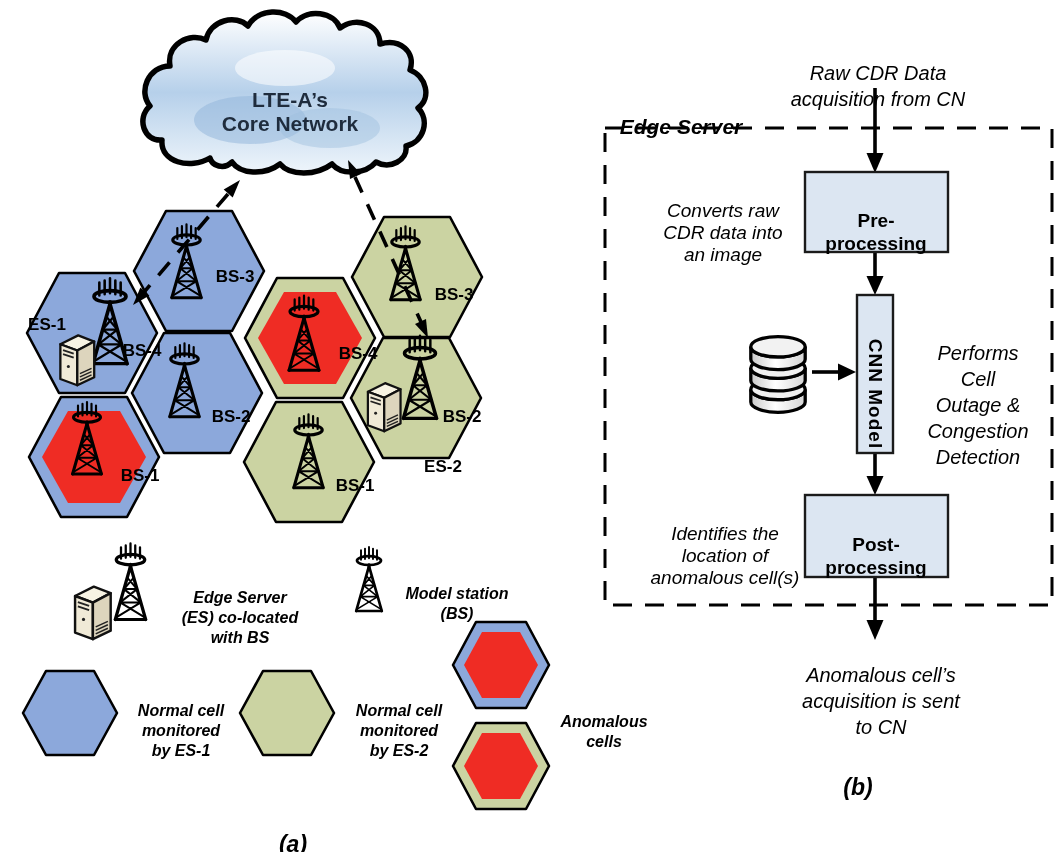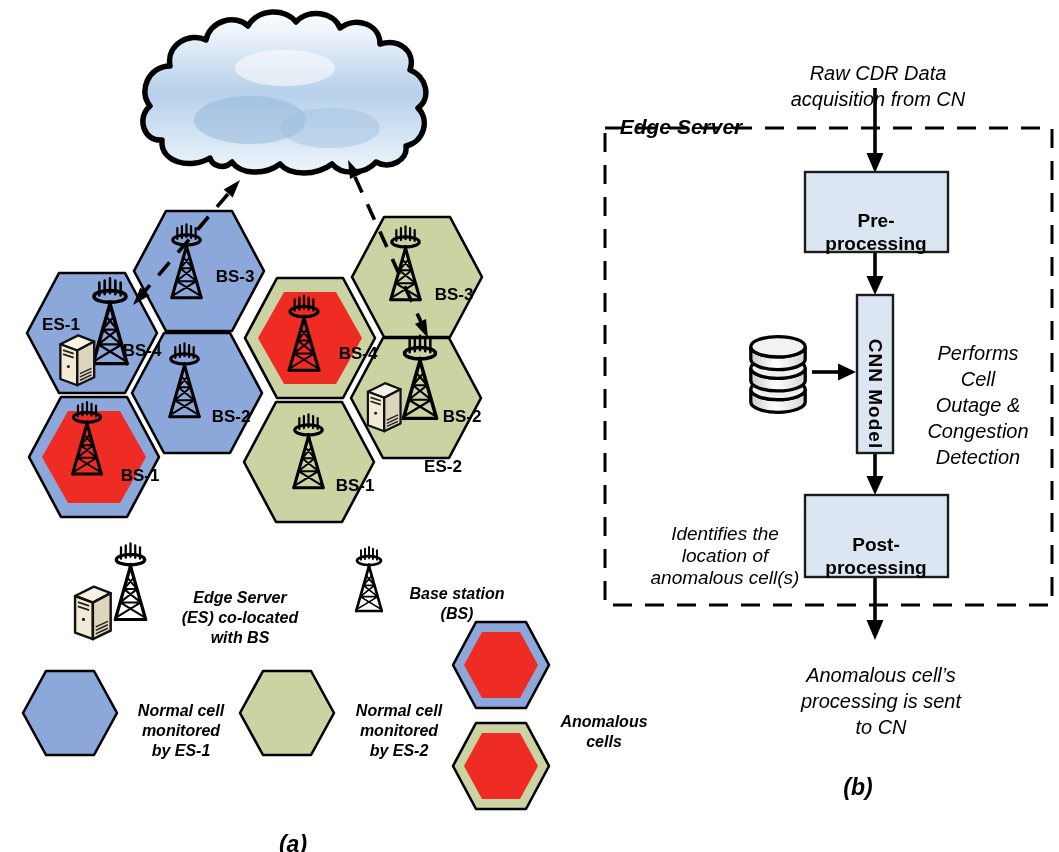--- a/index.html
+++ b/index.html
@@ -159,59 +159,64 @@
     <polygon points="875,640 866.5,620 883.5,620" stroke="none"></polygon>
   </g>
 
   <rect x="805" y="172" width="143" height="80" fill="#DCE6F2" stroke="#1b1b1b" stroke-width="2.4"></rect>
   <rect x="857" y="295" width="36" height="158" fill="#DCE6F2" stroke="#1b1b1b" stroke-width="2.4"></rect>
   <rect x="805" y="495" width="143" height="82" fill="#DCE6F2" stroke="#1b1b1b" stroke-width="2.4"></rect>
 
   <use href="#db" x="744" y="327" width="68" height="90"></use>
 </svg>
 
-
-  <div class="lbl bs" style="left:61px;top:305px;">ES-1</div>
+  <div class="lbl cloud-t" style="left:290px;top:92px;">LTE-A’s
+Core Network</div>
+
+  <div class="lbl bs" style="left:47px;top:305px;">ES-1</div>
   <div class="lbl bs" style="left:142px;top:331px;">BS-4</div>
   <div class="lbl bs" style="left:235px;top:257px;">BS-3</div>
   <div class="lbl bs" style="left:231px;top:397px;">BS-2</div>
   <div class="lbl bs" style="left:140px;top:456px;">BS-1</div>
 
   <div class="lbl bs" style="left:358px;top:334px;">BS-4</div>
   <div class="lbl bs" style="left:454px;top:275px;">BS-3</div>
   <div class="lbl bs" style="left:462px;top:397px;">BS-2</div>
   <div class="lbl bs" style="left:443px;top:447px;">ES-2</div>
   <div class="lbl bs" style="left:355px;top:466px;">BS-1</div>
 
   <div class="lbl legend-t" style="left:240px;top:598px;">Edge Server
 (ES) co-located
 with BS</div>
-  <div class="lbl legend-t" style="left:457px;top:584px;">Base station
+  <div class="lbl legend-t" style="left:457px;top:584px;">Model station
 (BS)</div>
   <div class="lbl legend-t" style="left:181px;top:711px;">Normal cell
 monitored
 by ES-1</div>
   <div class="lbl legend-t" style="left:399px;top:711px;">Normal cell
 monitored
 by ES-2</div>
   <div class="lbl legend-t" style="left:604px;top:712px;">Anomalous
 cells</div>
   <div class="lbl caption" style="left:293px;top:824px;">(a)</div>
 
   <div class="lbl io-t" style="left:878px;top:66px;">Raw CDR Data
 acquisition from CN</div>
   <div class="lbl es-title" style="left:681px;top:107px;">Edge Server</div>
+  <div class="lbl note" style="left:723px;top:213px;">Converts raw
+CDR data into
+an image</div>
   <div class="lbl box-t" style="left:876px;top:212px;">Pre-
 processing</div>
   <div class="lbl vtext" style="left:875px;top:374px;">CNN Model</div>
   <div class="lbl note-lg" style="left:978px;top:385px;">Performs Cell
 Outage &amp;
 Congestion
 Detection</div>
   <div class="lbl box-t" style="left:876px;top:536px;">Post-
 processing</div>
   <div class="lbl note" style="left:725px;top:536px;">Identifies the
 location of
 anomalous cell(s)</div>
   <div class="lbl io-t" style="left:881px;top:681px;">Anomalous cell’s
-processing is sent to CN</div>
+acquisition is sent to CN</div>
   <div class="lbl caption" style="left:858px;top:767px;">(b)</div>
 </div>
 
 </body></html>

